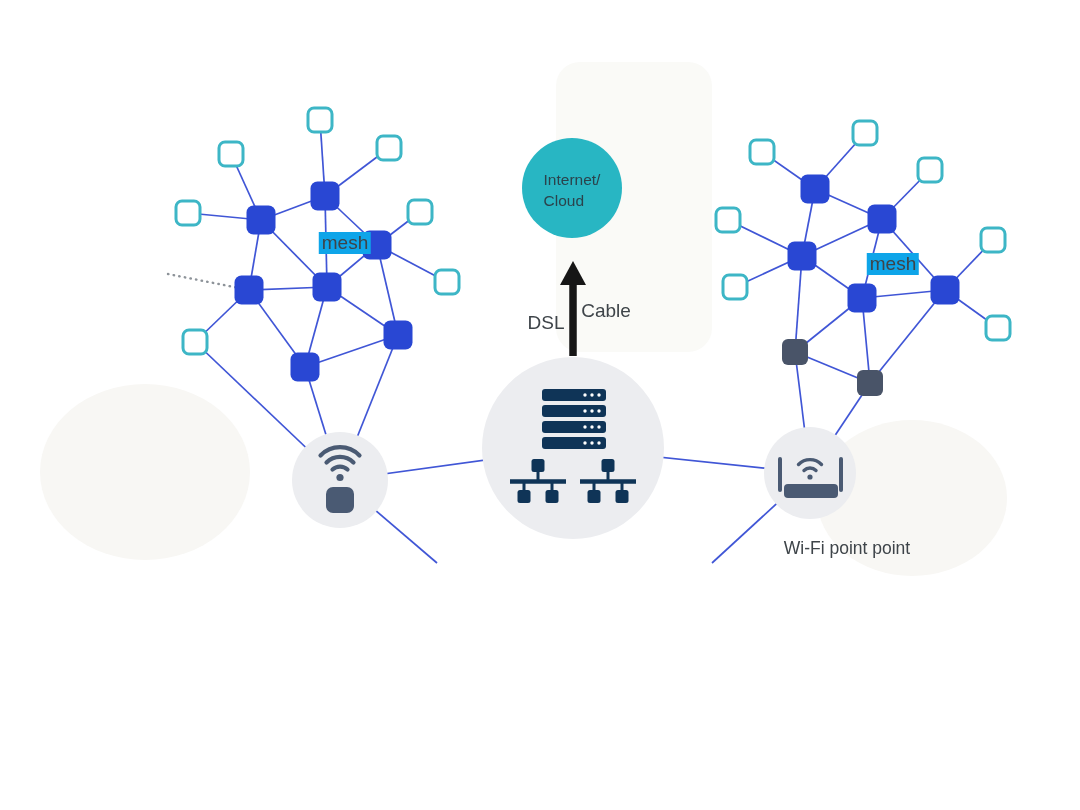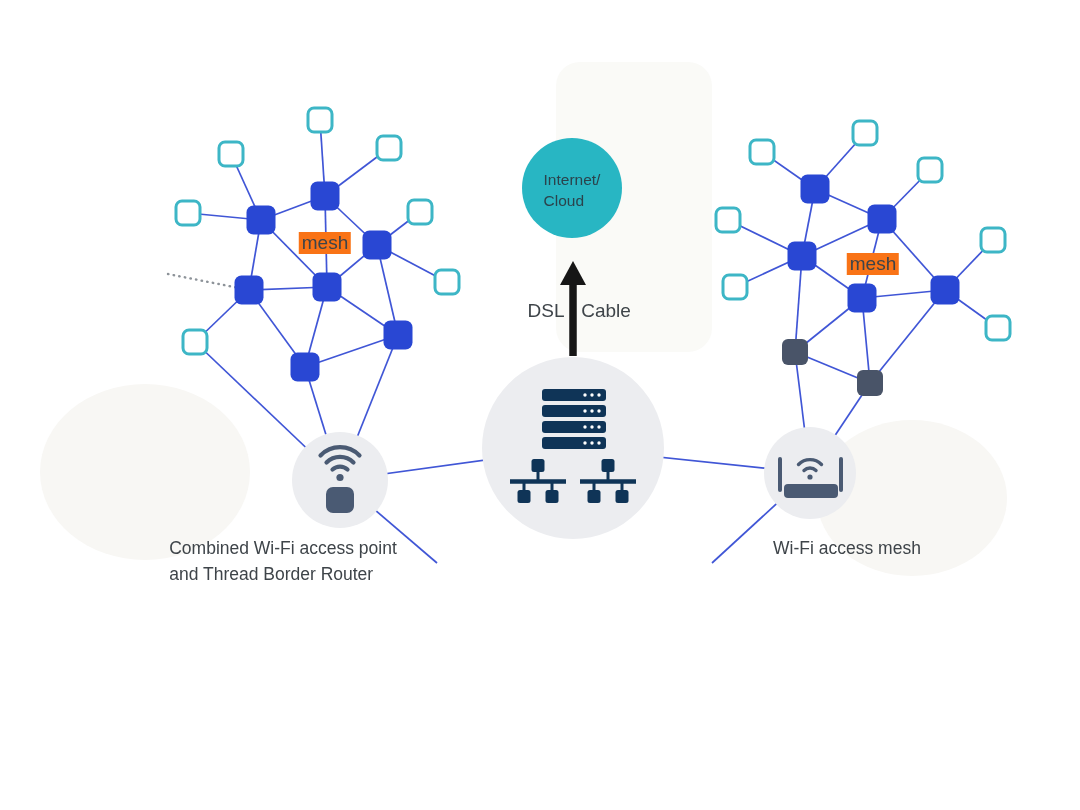--- a/index.html
+++ b/index.html
@@ -3,21 +3,21 @@
 <meta charset="utf-8">
 <style>
   html,body{margin:0;padding:0;background:#ffffff;}
   .stage{
     position:relative;width:1080px;height:810px;overflow:hidden;background:#ffffff;
     font-family:"Liberation Sans","DejaVu Sans",sans-serif;color:var(--label,#3e4449);
   }
   .stage svg{position:absolute;left:0;top:0;}
   .lbl{position:absolute;transform:translate(-50%,-50%);text-align:left;white-space:nowrap;
        font-size:18px;line-height:26px;color:var(--label);}
-  .lbl.mesh{font-size:19px;background:#f97316;padding:0 3px;line-height:22px;}
+  .lbl.mesh{font-size:19px;background:#0ea5e9;padding:0 3px;line-height:22px;margin-left:20px;}
   .lbl.small{font-size:15.5px;line-height:21px;color:var(--internet-text);}
   .lbl.caption{font-size:17.5px;}
   .lbl.big{font-size:19px;}
   
   line.mesh-link{stroke:var(--line);stroke-width:1.7;}
   line.dotted-link{stroke:var(--dotted);stroke-width:2.4;stroke-linecap:round;stroke-dasharray:0.5 5.2;}
   rect.router{fill:var(--router);}
   rect.extender{fill:var(--extender);}
   rect.end{fill:var(--end-fill);stroke:var(--end-stroke);stroke-width:3;}
   .hub{fill:var(--hub);}
@@ -197,23 +197,19 @@
   </svg>
 
   <div class="lbl mesh" style="left:325px;top:243px;">mesh</div>
   <div class="lbl mesh" style="left:873px;top:264px;">mesh</div>
 
   <div class="lbl small" style="left:572px;top:190px;">
     <div>Internet/</div>
     <div>Cloud</div>
   </div>
 
-  <div class="lbl big" style="left:546px;top:311px;">DSL</div>
+  <div class="lbl big" style="left:546px;top:323px;">DSL</div>
   <div class="lbl big" style="left:606px;top:311px;">Cable</div>
 
 
-  <div class="lbl caption" style="left:283px;top:561px;">
-    <div>Combined Wi-Fi access point</div>
-    <div>and Thread Border Router</div>
-  </div>
-
-  <div class="lbl caption" style="left:847px;top:548px;">Wi-Fi access mesh</div>
+
+  <div class="lbl caption" style="left:847px;top:548px;">Wi-Fi point point</div>
 </div>
 
 </body></html>

